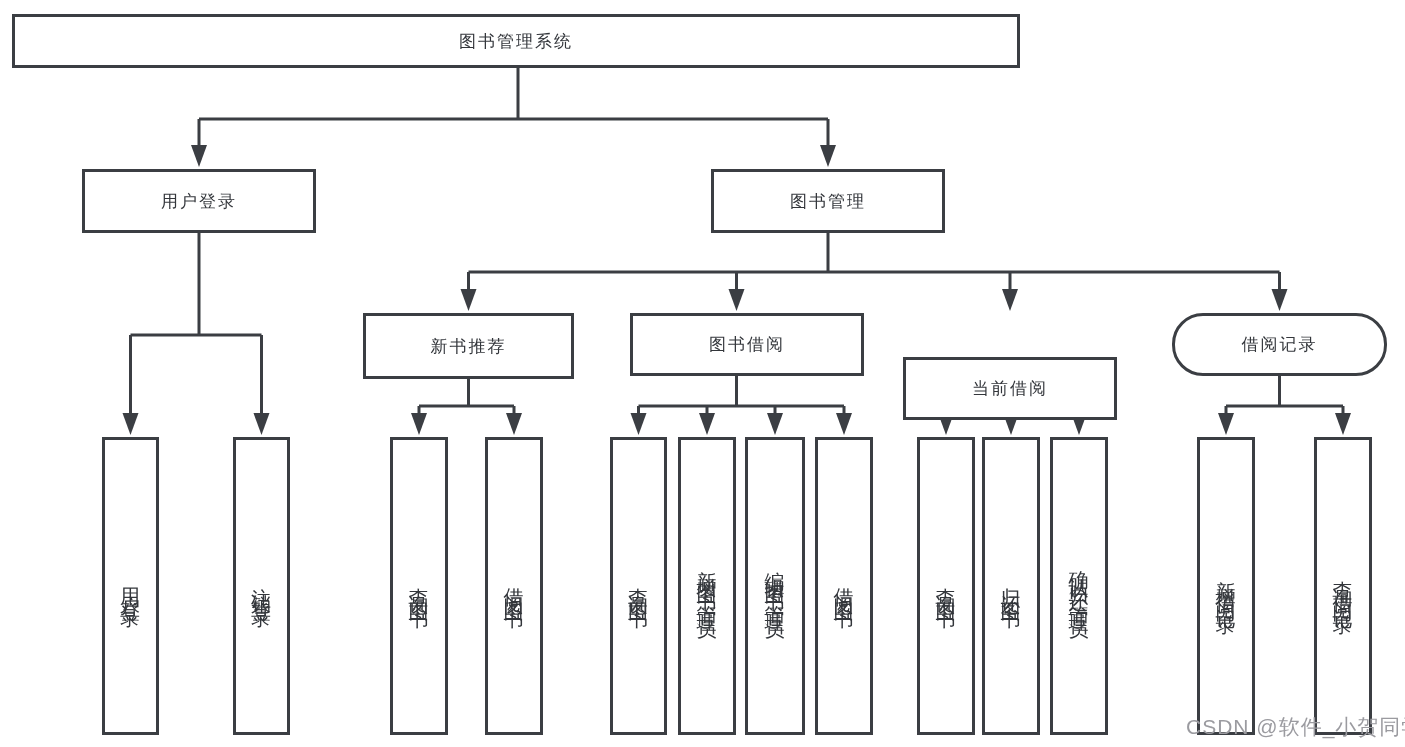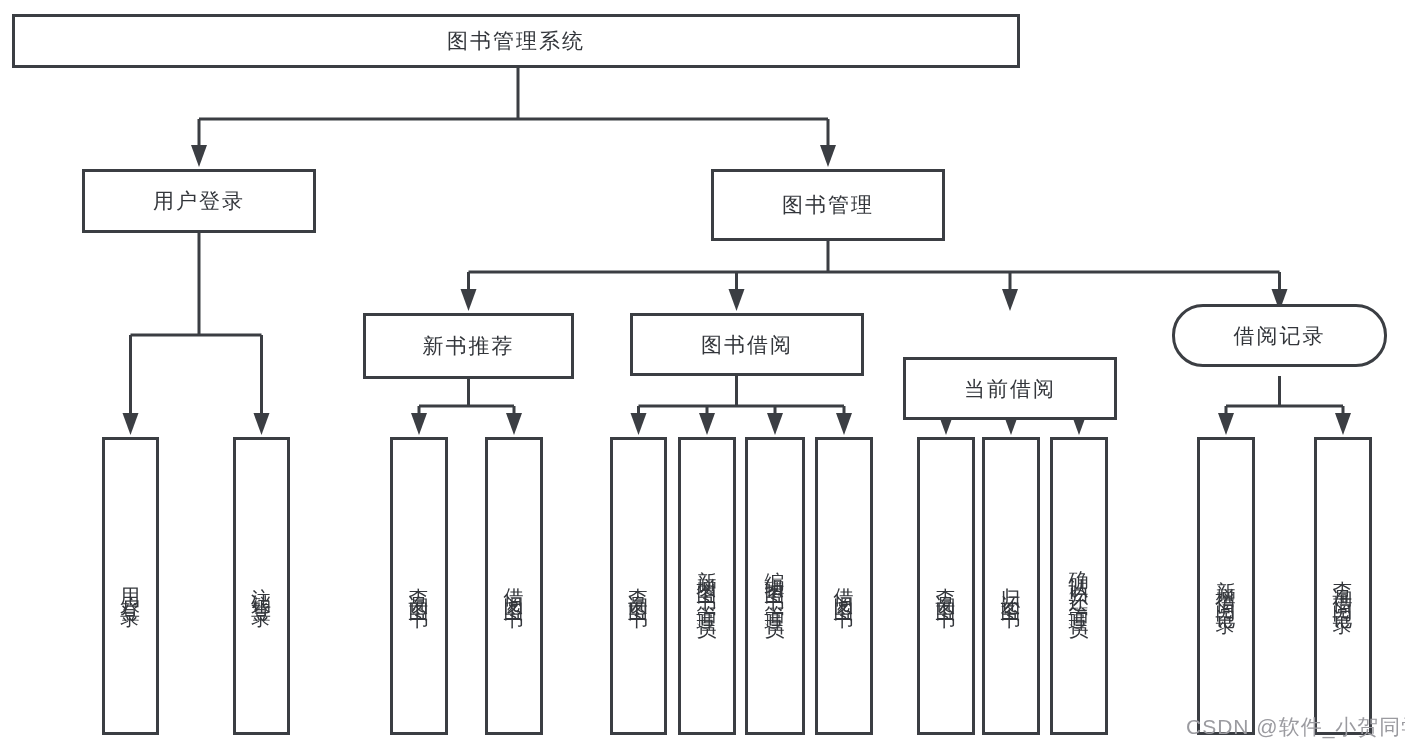--- a/index.html
+++ b/index.html
@@ -25,21 +25,21 @@
   .box {
     position: absolute;
     box-sizing: border-box;
     background: #ffffff;
     border: 3px solid #3b3e43;
     display: flex;
     align-items: center;
     justify-content: center;
   }
   .box .hlabel {
-    font-size: 21px;
+    font-size: 17px;
     color: #33363b;
     letter-spacing: 2px;
     white-space: nowrap;
   }
   .leaf .vlabel {
     writing-mode: vertical-lr;
     text-orientation: mixed;
     font-size: 20px;
     color: #33363b;
     letter-spacing: 7px;
@@ -118,34 +118,34 @@
     </g>
   </svg>
 
   <div class="box" style="left:12px; top:14px; width:1008px; height:54px;">
     <span class="hlabel">图书管理系统</span>
   </div>
 
   <div class="box" style="left:82px; top:169px; width:234px; height:64px;">
     <span class="hlabel">用户登录</span>
   </div>
-  <div class="box" style="left:711px; top:169px; width:234px; height:72px;">
+  <div class="box" style="left:711px; top:169px; width:234px; height:64px;">
     <span class="hlabel">图书管理</span>
   </div>
 
   <div class="box" style="left:363px; top:313px; width:211px; height:66px;">
     <span class="hlabel">新书推荐</span>
   </div>
   <div class="box" style="left:630px; top:313px; width:234px; height:63px;">
     <span class="hlabel">图书借阅</span>
   </div>
   <div class="box" style="left:903px; top:313px; width:214px; height:63px;margin-top:44px;">
     <span class="hlabel">当前借阅</span>
   </div>
-  <div class="box" style="left:1172px; top:304px; width:215px; height:63px;border-radius:31px;">
+  <div class="box" style="left:1172px; top:313px; width:215px; height:63px;border-radius:31px;">
     <span class="hlabel">借阅记录</span>
   </div>
 
   <div class="box leaf" style="left:102px; top:437px; width:57px; height:298px;">
     <span class="vlabel">用户登录</span>
   </div>
   <div class="box leaf" style="left:233px; top:437px; width:57px; height:298px;">
     <span class="vlabel">注销登录</span>
   </div>
 

